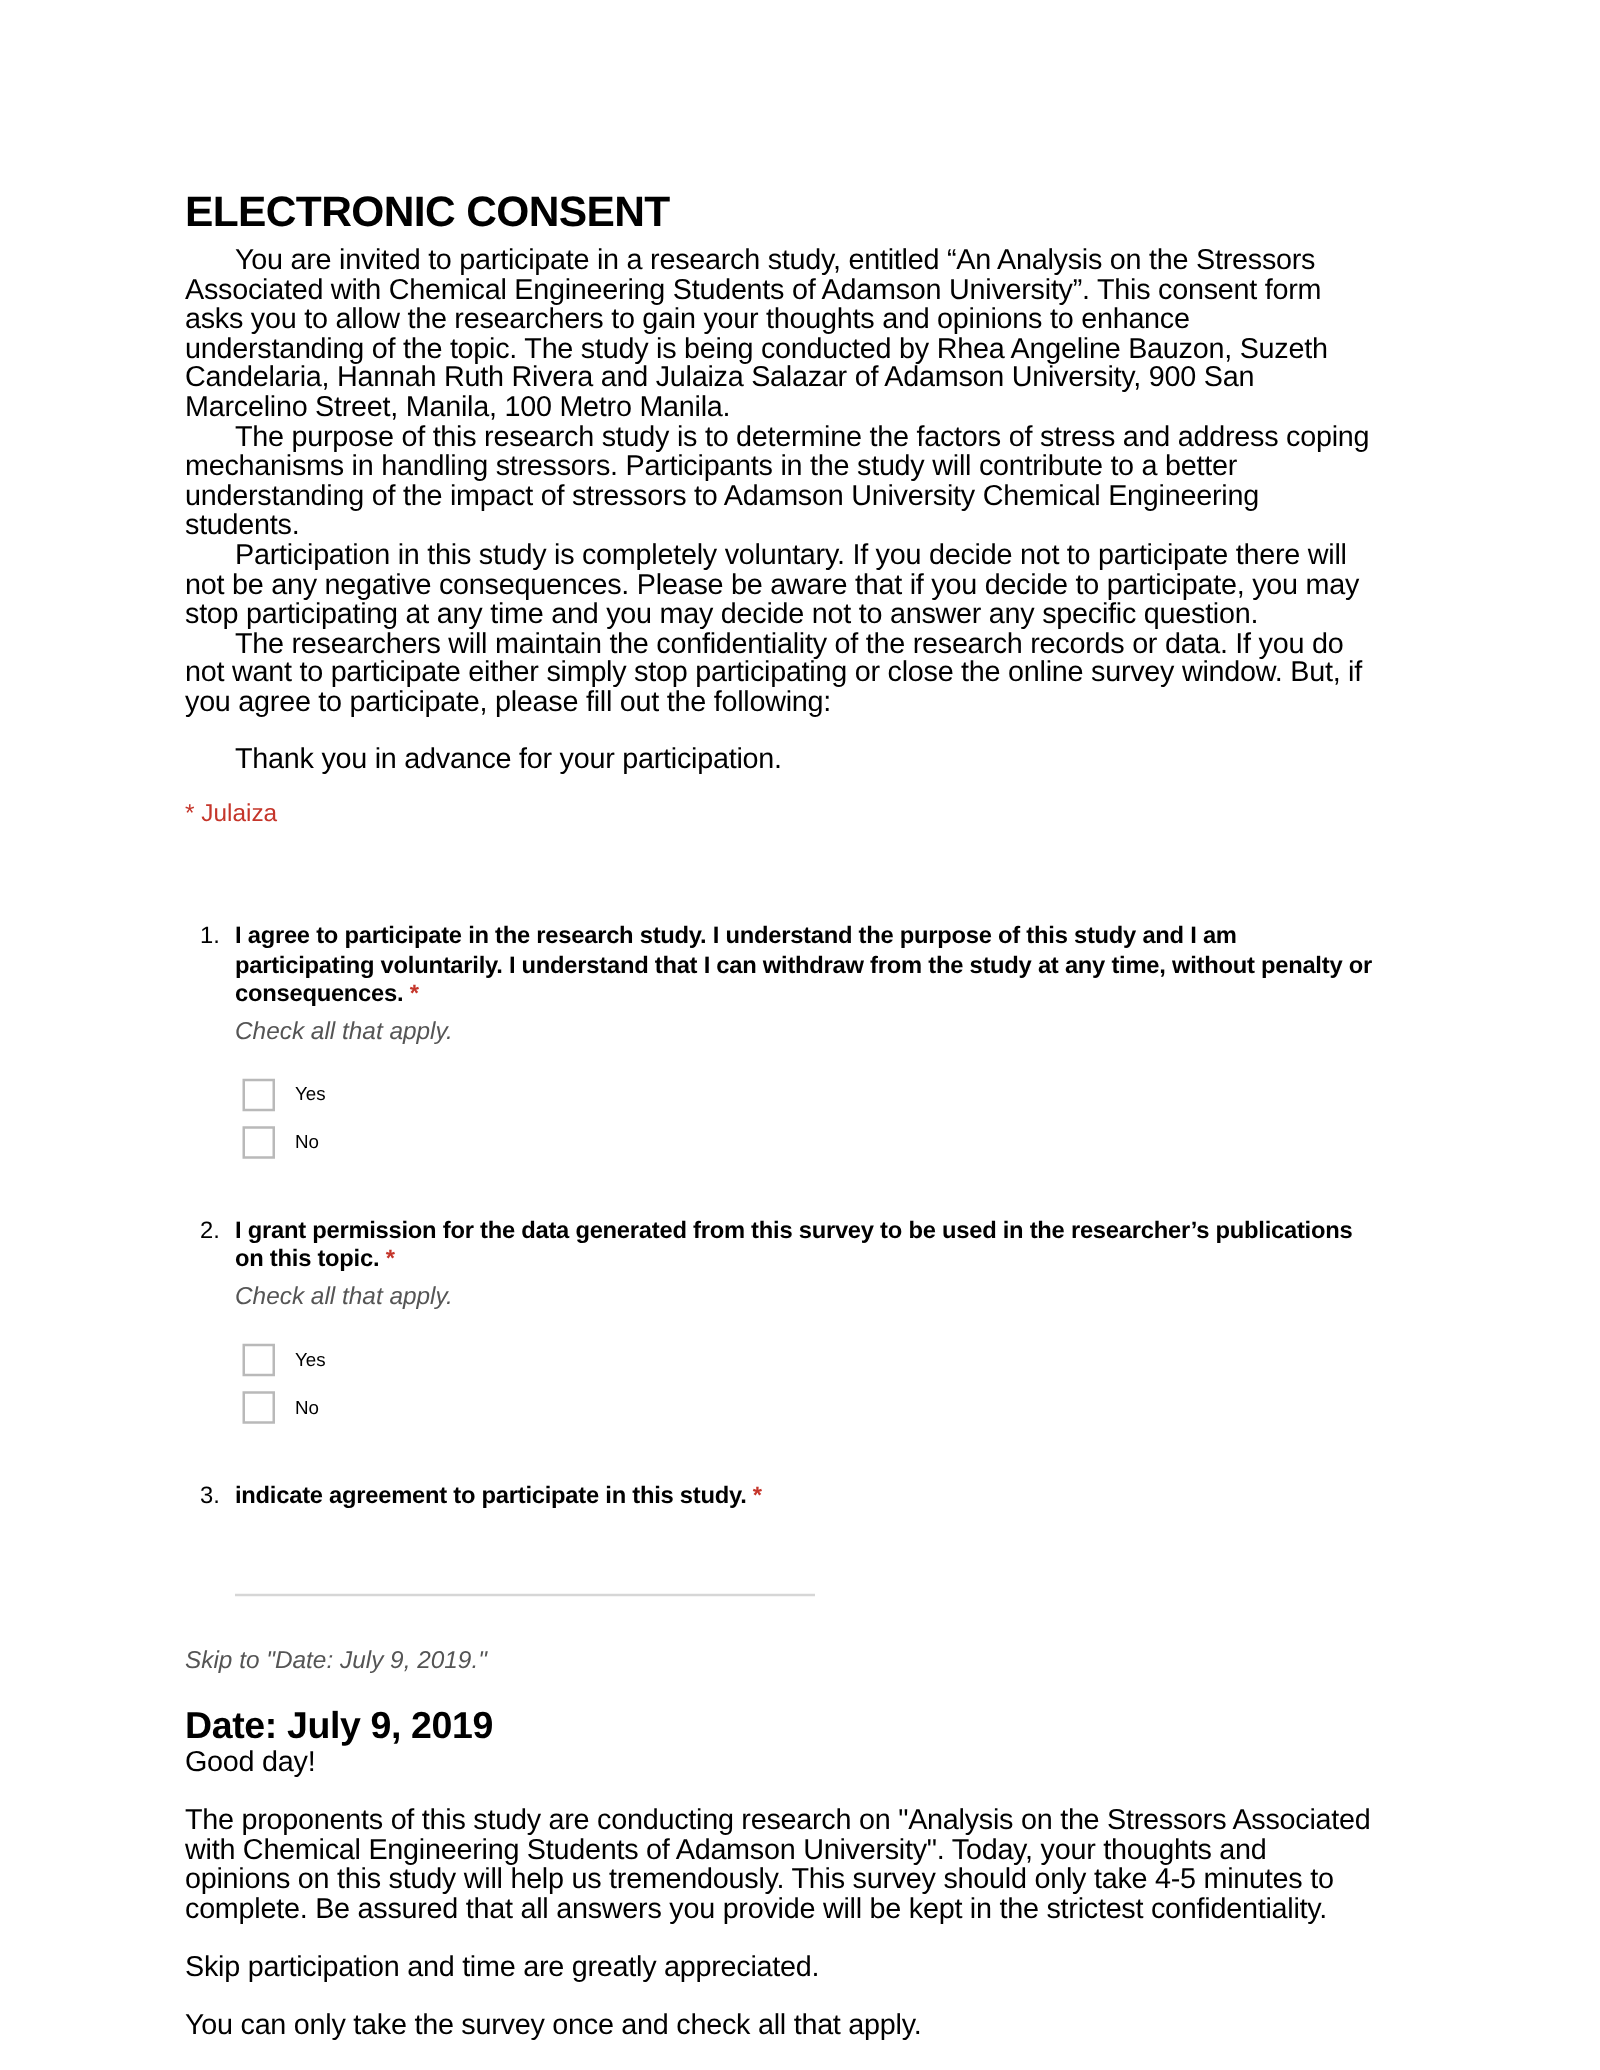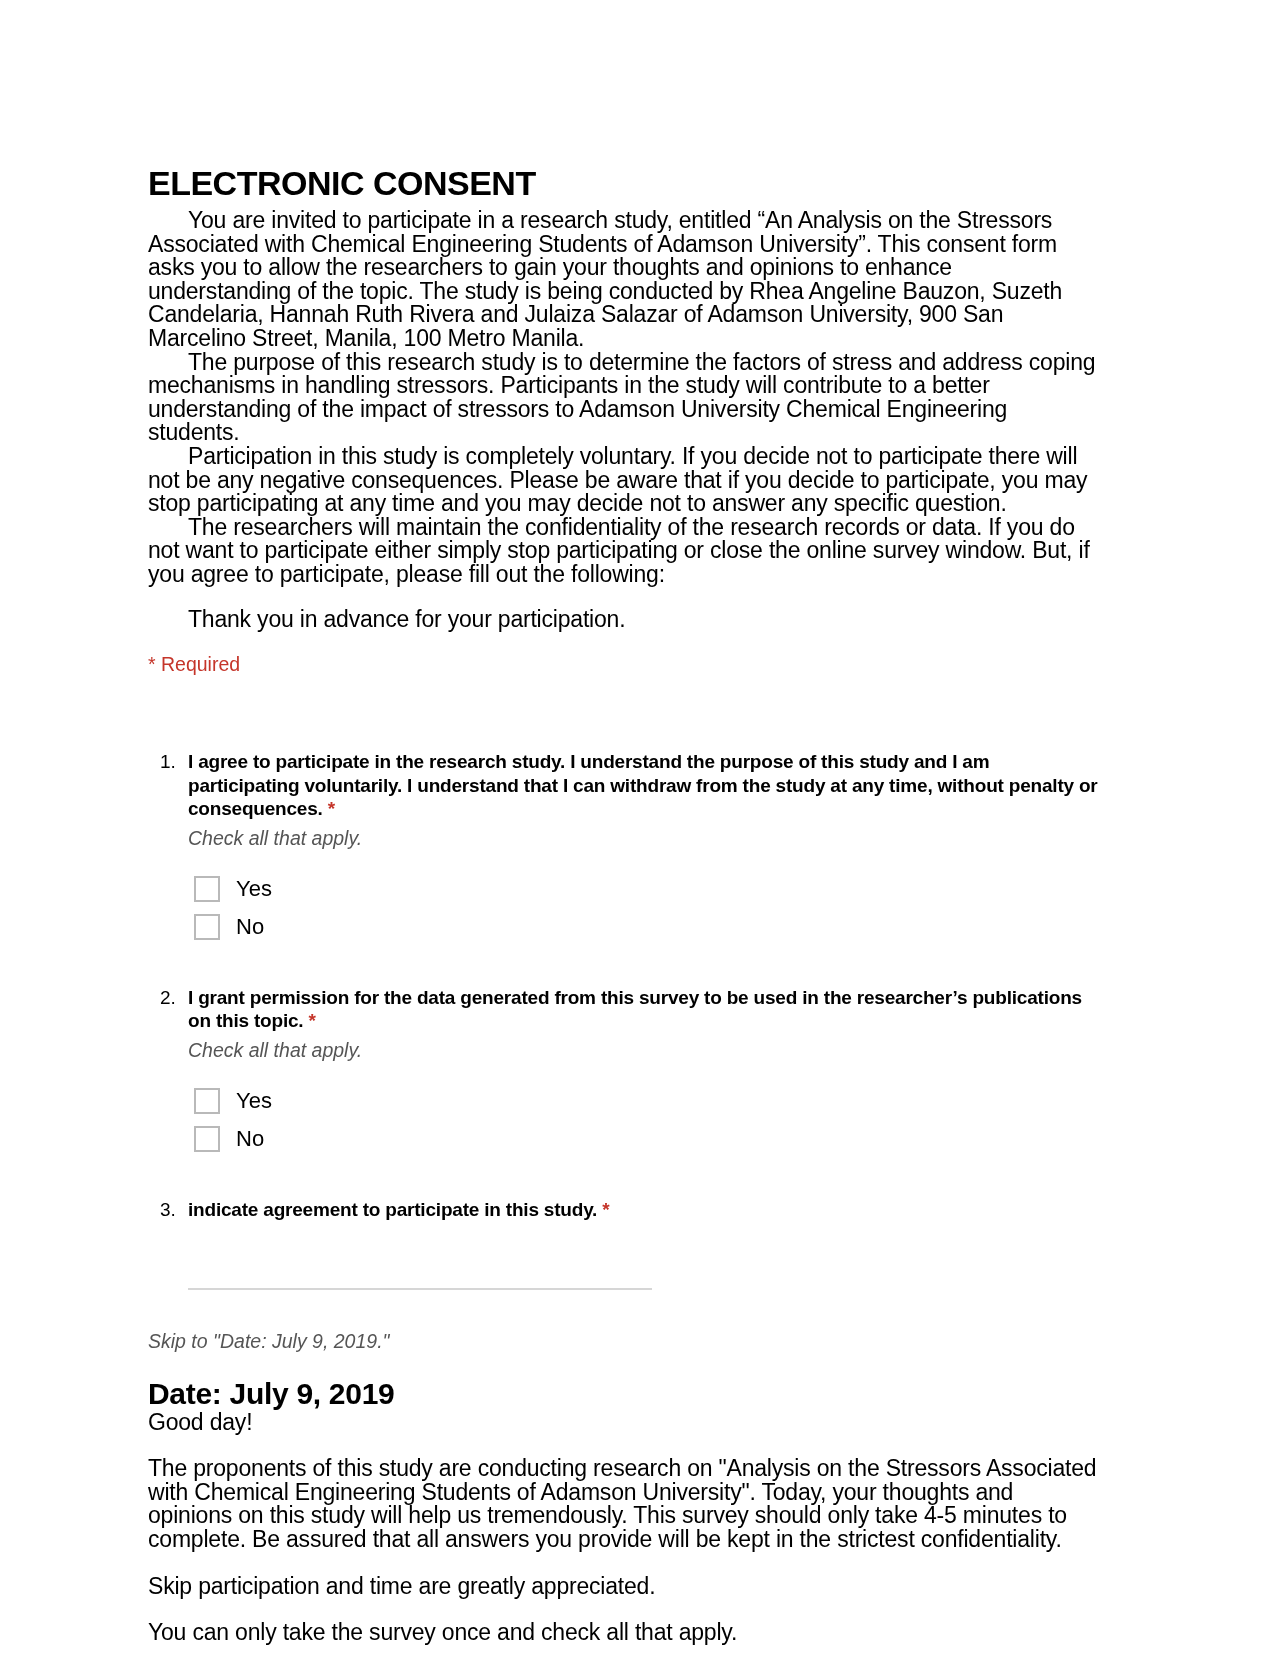--- a/index.html
+++ b/index.html
@@ -1,37 +1,37 @@
 <!DOCTYPE html>
 <html><head>
   <meta charset="utf-8">
   <style>
     html, body { margin: 0; padding: 0; background: #ffffff; }
     body {
       width: 1280px; height: 1656px; position: relative; overflow: hidden;
       font-family: "Liberation Sans", sans-serif; color: #000;
     }
-    .page { position: absolute; left: 148px; top: 163px; width: 950px; }
+    .page { position: absolute; left: 148px; top: 150px; width: 950px; }
     .title { font-size: 34px; font-weight: bold; letter-spacing: -0.5px; margin: 0 0 6px 0; line-height: 40px; }
     .para { font-size: 23px; line-height: 23.6px; margin: 0; letter-spacing: -0.2px; }
     .indent { text-indent: 40px; }
     .thanks { margin-top: 21px; }
     .required-note { color: #c5352a; font-size: 19.5px; margin-top: 22px; }
     .question { position: relative; margin-left: 18px; padding-left: 22px; }
     .q-num { position: absolute; left: -6px; top: 0; font-size: 19px; line-height: 23.6px; }
     .q-text { font-weight: bold; font-size: 19px; line-height: 23.6px; letter-spacing: -0.2px; }
     .star { color: #c5352a; }
     .hint { font-style: italic; color: #555; font-size: 19.5px; margin-top: 5px; line-height: 24px; }
     .options { margin-top: 20px; }
     .option { display: flex; align-items: center; height: 38px; margin-left: 6px; }
     .checkbox {
       width: 26px; height: 26px; border: 2px solid #b9b9b9; box-sizing: border-box;
       background: #fff; margin-right: 16px; cursor: pointer;
     }
-    .opt-label { font-size: 22px; text-align: center; }
+    .opt-label { font-size: 15px; text-align: center; }
     .q1 { margin-top: 74px; }
     .q2 { margin-top: 40px; }
     .q3 { margin-top: 40px; }
     .name-input {
       display: block; margin-top: 40px; width: 460px; height: 24px; border: none;
       border-bottom: 2px solid #d6d6d6; outline: none; background: transparent;
       font-family: "Liberation Sans", sans-serif; font-size: 19px;
     }
     .skip { font-style: italic; color: #555; font-size: 19.5px; margin-top: 40px; }
     .section-title { font-size: 30px; font-weight: bold; margin-top: 24px; line-height: 34px; letter-spacing: -0.3px; }
@@ -43,21 +43,21 @@
 <div class="page">
   <h1 class="title">ELECTRONIC CONSENT</h1>
 
   <p class="para indent">You are invited to participate in a research study, entitled “An Analysis on the Stressors Associated with Chemical Engineering Students of Adamson University”. This consent form asks you to allow the researchers to gain your thoughts and opinions to enhance understanding of the topic. The study is being conducted by Rhea Angeline Bauzon, Suzeth Candelaria, Hannah Ruth Rivera and Julaiza Salazar of Adamson University, 900 San Marcelino Street, Manila, 100 Metro Manila.</p>
   <p class="para indent">The purpose of this research study is to determine the factors of stress and address coping mechanisms in handling stressors. Participants in the study will contribute to a better understanding of the impact of stressors to Adamson University Chemical Engineering students.</p>
   <p class="para indent">Participation in this study is completely voluntary. If you decide not to participate there will not be any negative consequences. Please be aware that if you decide to participate, you may stop participating at any time and you may decide not to answer any specific question.</p>
   <p class="para indent">The researchers will maintain the confidentiality of the research records or data. If you do not want to participate either simply stop participating or close the online survey window. But, if you agree to participate, please fill out the following:</p>
 
   <p class="para indent thanks">Thank you in advance for your participation.</p>
 
-  <div class="required-note">* Required</div>
+  <div class="required-note">* Julaiza</div>
 
   <div class="question q1">
     <span class="q-num">1.</span>
     <div class="q-text">
       <span>I agree to participate in the research study. I understand the purpose of this study and I am participating voluntarily. I understand that I can withdraw from the study at any time, without penalty or consequences.</span>
       <span class="star">*</span>
     </div>
     <div class="hint">Check all that apply.</div>
     <div class="options">
       <div class="option">

